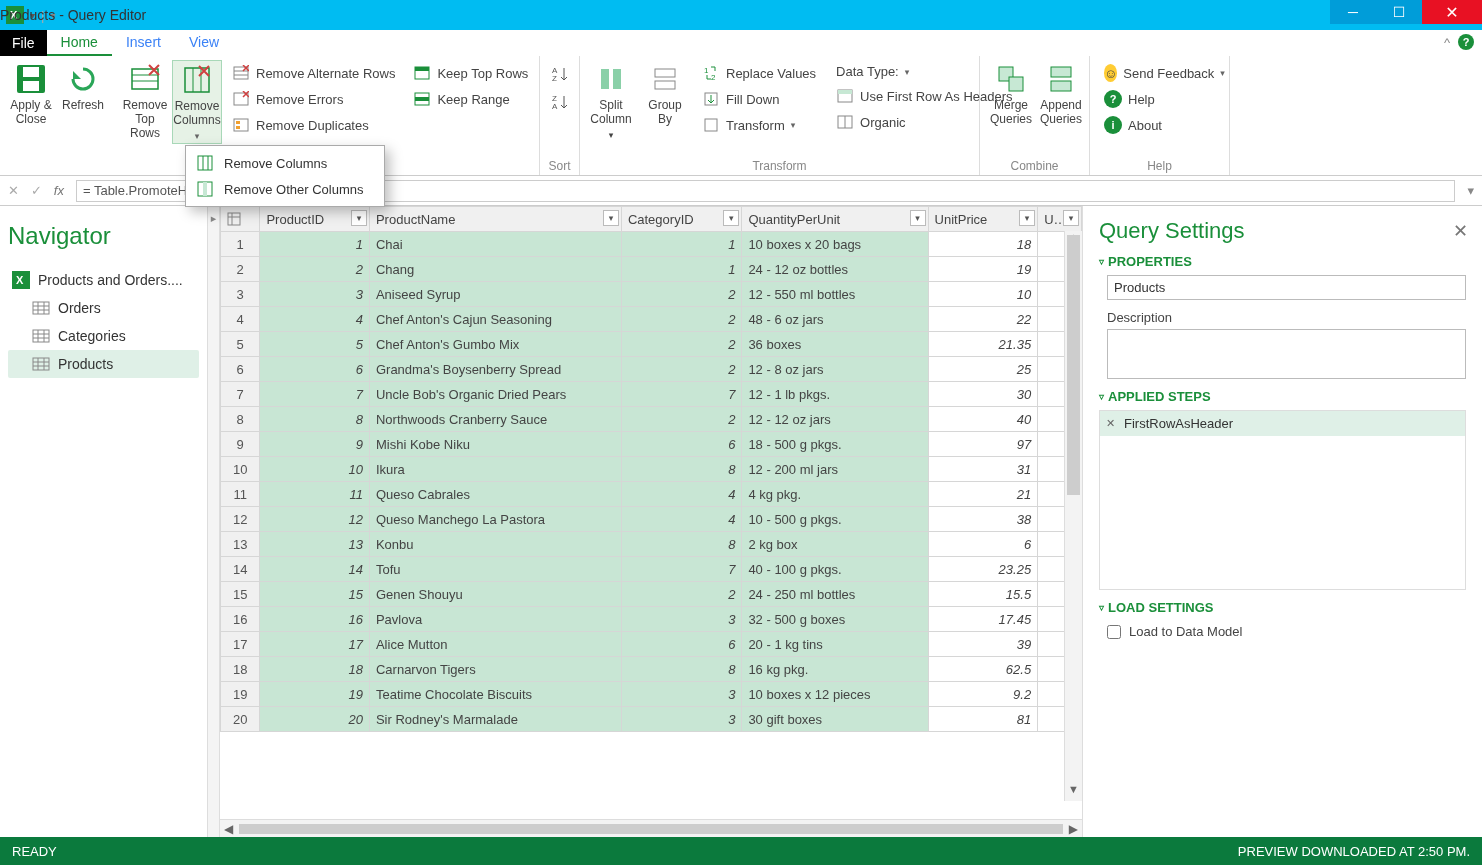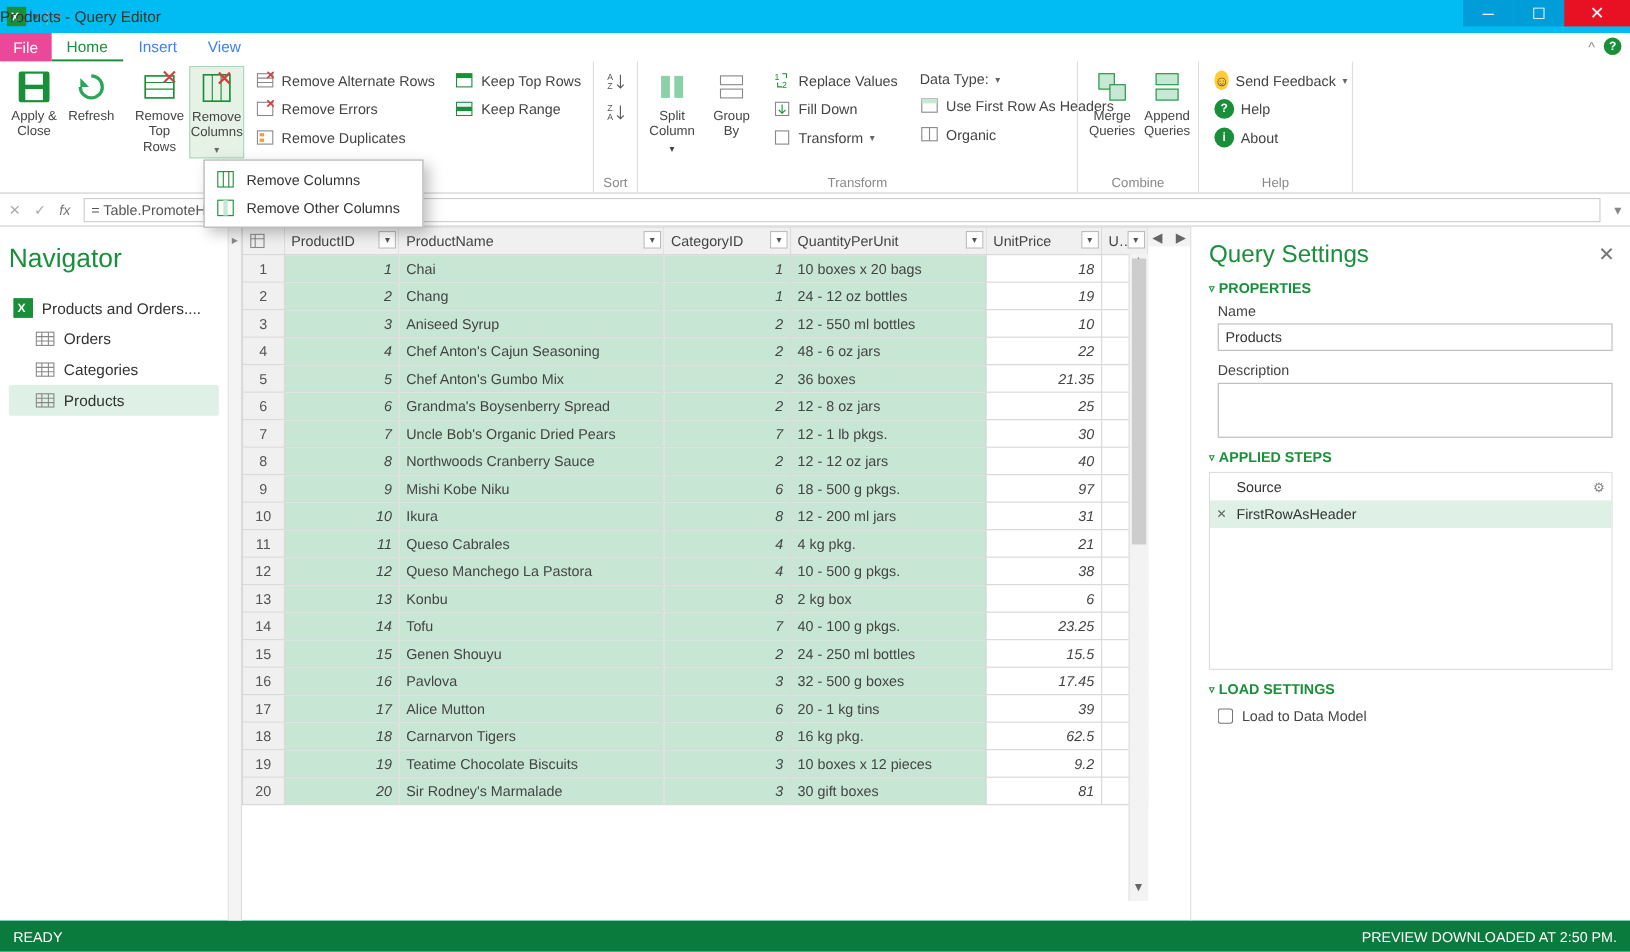--- a/index.html
+++ b/index.html
@@ -7,21 +7,21 @@
   .window { position:relative; width:1482px; height:865px; background:#00bcf2; }
   .titlebar { height:30px; display:flex; align-items:center; position:relative; }
   .titlebar .qat { display:flex; align-items:center; padding:0 6px; gap:6px; }
   .titlebar .title { position:absolute; left:0; right:0; text-align:left; color:#333; font-size:14px; pointer-events:none; }
   .titlebar .winbtns { position:absolute; right:0; top:0; display:flex; height:30px; }
   .winbtn { width:46px; height:24px; display:flex; align-items:center; justify-content:center; color:#fff; font-size:14px;}
   .winbtn.min, .winbtn.max { background:#009dd9; }
   .winbtn.close { background:#e81123; width:60px; height:24px; font-size:16px;}
   .chrome { background:#fff; height:807px; display:flex; flex-direction:column; }
   .ribbon-tabs { height:26px; display:flex; align-items:flex-end; position:relative; }
-  .file-tab { background:#ec4899; color:#fff; padding:4px 12px; font-size:14px; height:26px; display:flex; align-items:center; }
+  .file-tab { background:#000000; color:#fff; padding:4px 12px; font-size:14px; height:26px; display:flex; align-items:center; }
   .rtab { padding:4px 14px; font-size:14px; color:#3b82f6; height:26px; display:flex; align-items:center; border-bottom:2px solid transparent;}
   .rtab.active { color:#1a8f3a; border-bottom:2px solid #1a8f3a;}
   .ribbon-help { position:absolute; right:8px; top:4px; display:flex; gap:8px; align-items:center; color:#1a8f3a; }
   .ribbon { height:120px; border-bottom:1px solid #ccc; background:#fff; display:flex; position:relative; }
   .rgroup { border-right:1px solid #ddd; padding:4px 6px 0 6px; display:flex; flex-direction:column; justify-content:space-between; position:relative; }
   .rgroup .grplabel { text-align:center; color:#888; font-size:12px; padding:2px 0;}
   .bigbtn { display:flex; flex-direction:column; align-items:center; justify-content:flex-start; padding:2px 4px; text-align:center; font-size:12px; line-height:1.15; min-width:50px; gap:3px; }
   .bigbtn .ico { width:34px; height:34px; display:flex; align-items:center; justify-content:center; }
   .row { display:flex; }
   .smallbtn { display:flex; align-items:center; gap:6px; padding:2px 4px; font-size:13px; white-space:nowrap; color:#444;}
@@ -32,21 +32,21 @@
   .formula-bar .fx { font-style:italic; }
   .formula-bar .fbox { flex:1; height:22px; border:1px solid #ccc; padding:2px 6px; color:#555; overflow:hidden; white-space:nowrap;}
   .formula-bar .drop { color:#888; }
   .body { flex:1; display:flex; overflow:hidden; }
   .navigator { width:208px; border-right:1px solid #ddd; padding:12px 8px; }
   .navigator h2 { color:#1a8f3a; font-weight:300; font-size:24px; margin-bottom:12px; padding:4px 0;}
   .navnode { display:flex; align-items:center; gap:8px; padding:5px 0 5px 4px; font-size:14px; color:#333;}
   .navchild { display:flex; align-items:center; gap:8px; padding:6px 0 6px 24px; font-size:14px; color:#333; border-radius:2px;}
   .navchild.active { background:#dff0e7; }
   .navchild .ticon { width:18px; height:14px; }
-  .grid-area { flex:1; display:flex; flex-direction:row; overflow:hidden; position:relative;}
+  .grid-area { flex:1; display:flex; flex-direction:column; overflow:hidden; position:relative;}
   .grid-wrap { flex:1; overflow:hidden; position:relative;}
   table { border-collapse:collapse; width:100%; table-layout:fixed; }
   th, td { border:1px solid #d6d6d6; font-size:13px; padding:3px 6px; height:25px; overflow:hidden; white-space:nowrap; text-overflow:ellipsis;}
   th { background:#f0f0f0; font-weight:normal; text-align:left; position:relative; padding-right:20px;}
   th .hfilter { position:absolute; right:2px; top:3px; width:16px; height:16px; border:1px solid #bbb; background:#fff; display:flex; align-items:center; justify-content:center; font-size:9px; color:#555;}
   .rownum { background:#f0f0f0; text-align:center; color:#555; width:36px;}
   td.sel { background:#c8e6d4; }
   td.num { text-align:right; font-style:italic; color:#444;}
   .hscroll { height:18px; background:#f3f3f3; border-top:1px solid #ddd; display:flex; align-items:center; justify-content:space-between; padding:0 4px; color:#666; font-size:12px;}
   .vscroll { position:absolute; right:0; top:25px; bottom:18px; width:18px; background:#f3f3f3; border-left:1px solid #ddd;}
@@ -652,32 +652,30 @@
 
       <div class="settings">
         <h2>Query Settings</h2>
         <span class="closex">✕</span>
 
         <div class="sect-head">
             <span class="tri">▿</span>
             <span>PROPERTIES</span>
           </div>
         <div style="padding-left:8px;">
-          <div style="margin:4px 0;">Name</div>
           <input class="inp" value="Products" style="">
           <div style="margin:10px 0 4px 0;">Description</div>
           <div class="desc"></div>
         </div>
 
         <div class="sect-head">
             <span class="tri">▿</span>
             <span>APPLIED STEPS</span>
           </div>
         <div class="steps" id="steps-list">
-            <div class="step">Source<span class="gear">⚙</span></div>
             <div class="step active"><span class="del">✕</span>FirstRowAsHeader</div>
           </div>
 
         <div class="sect-head">
             <span class="tri">▿</span>
             <span>LOAD SETTINGS</span>
           </div>
         <label class="chk">
             <input type="checkbox" style="">
             <span>Load to Data Model</span>

